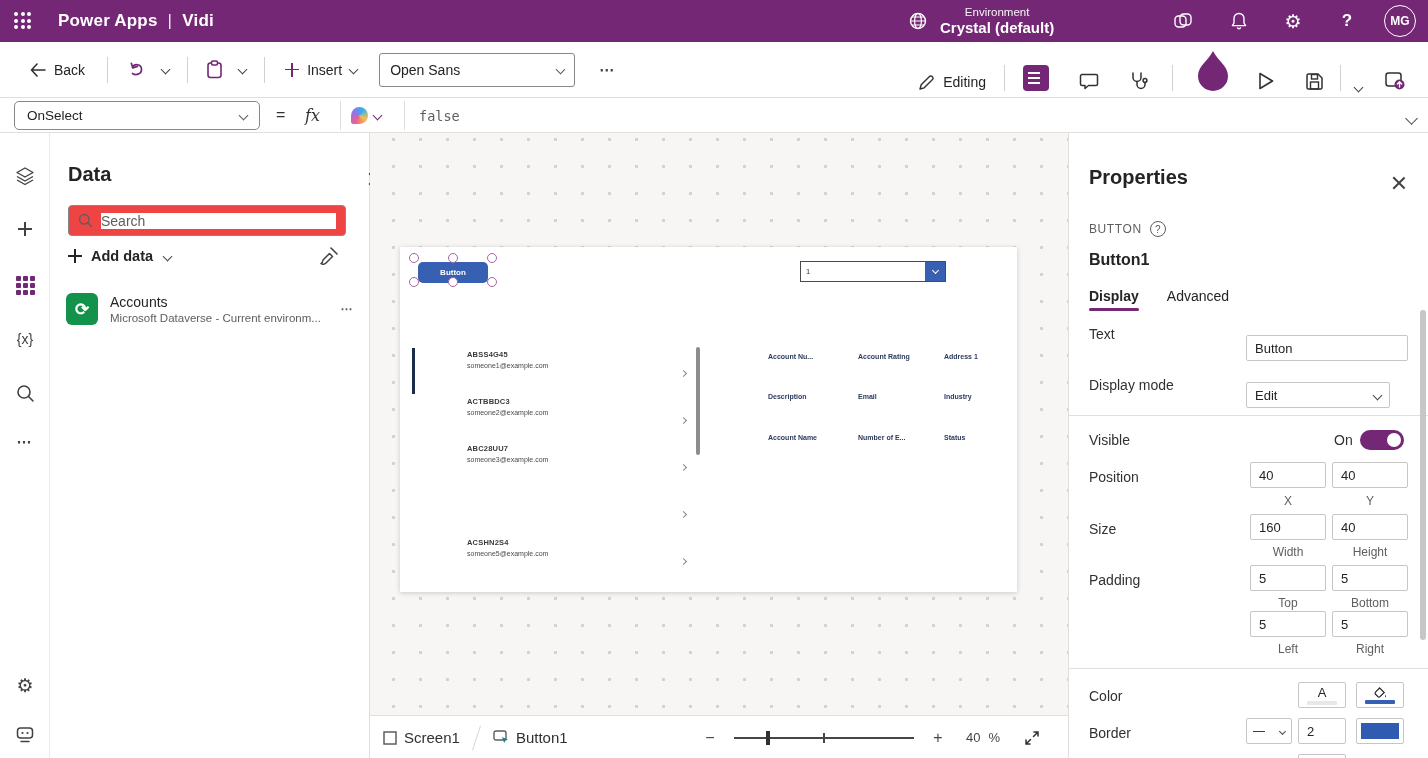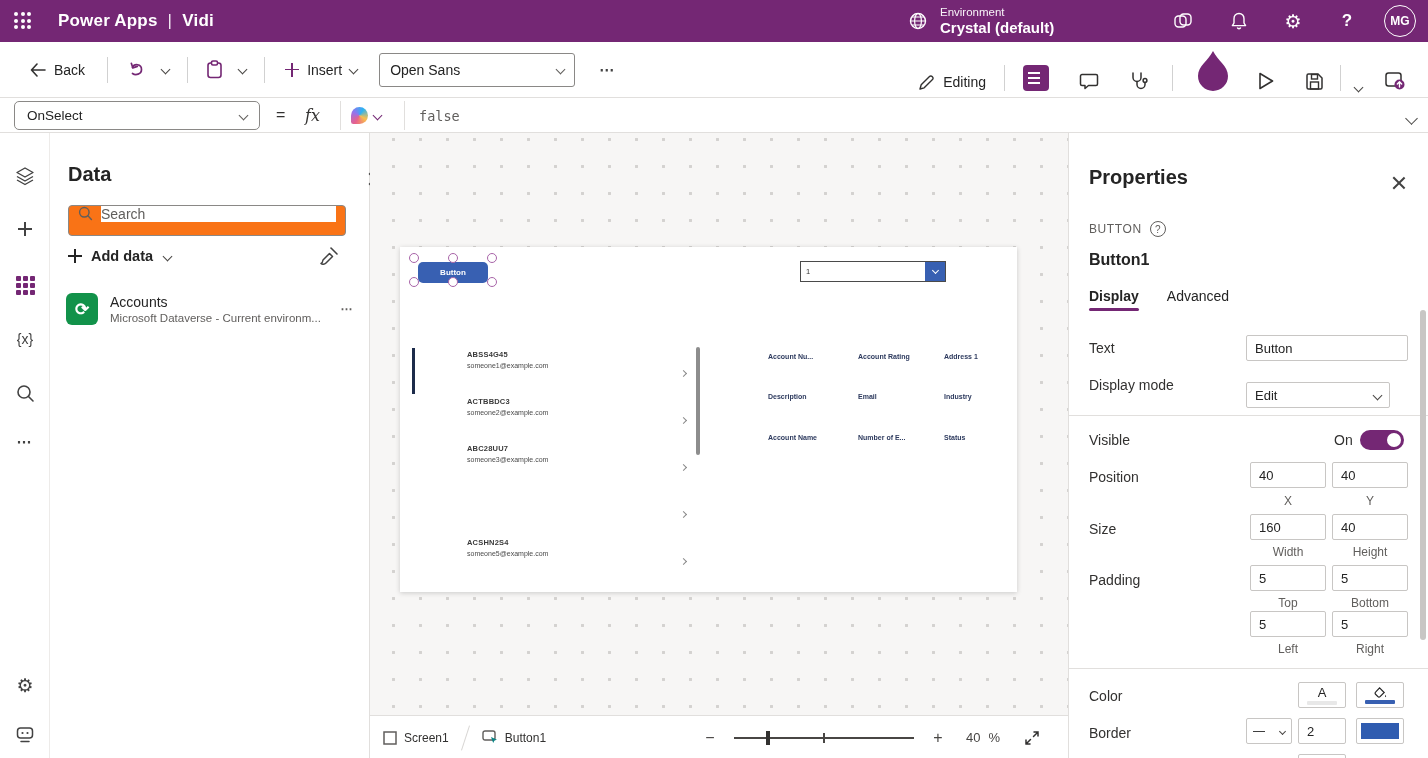--- a/index.html
+++ b/index.html
@@ -9,21 +9,21 @@
   .chev { width:7px; height:7px; border-right:1.6px solid currentColor; border-bottom:1.6px solid currentColor; transform:rotate(45deg); display:inline-block; }
 
   
   .header { position:absolute; top:0; left:0; right:0; height:42px; background:#742774; color:#fff; display:flex; align-items:center; }
   .waffle { width:18px; height:18px; margin-left:14px; display:grid; grid-template-columns:repeat(3,4px); grid-template-rows:repeat(3,4px); gap:2.5px; cursor:pointer; }
   .waffle i { background:#fff; border-radius:50%; }
   .app-title { margin-left:26px; font-size:17px; font-weight:700; letter-spacing:.2px; display:flex; align-items:center; gap:10px; }
   .app-title .sep { font-weight:400; opacity:.9; }
   .app-title .app-name { font-weight:600; }
   .env { position:absolute; left:908px; display:flex; align-items:center; gap:12px; }
-  .env-text { line-height:1.15; }
+  .env-text { line-height:1.15;text-align:center; }
   .env-label { font-size:11.5px; opacity:.95; }
   .env-name { font-size:15px; font-weight:600; }
   .hicon { position:absolute; top:0; height:42px; width:44px; display:flex; align-items:center; justify-content:center; color:#fff; cursor:pointer; }
   .avatar { position:absolute; left:1384px; top:5px; width:32px; height:32px; border:1.5px solid #fff; border-radius:50%; display:flex; align-items:center; justify-content:center; font-size:12px; font-weight:600; cursor:pointer; }
 
   
   .toolbar { position:absolute; top:42px; left:0; right:0; height:56px; background:#fff; border-bottom:1px solid #e1dfdd; display:flex; align-items:center; font-size:14px; color:#242424; }
   .tbtn { display:flex; align-items:center; gap:8px; cursor:pointer; color:#242424; }
   .tdiv { width:1px; height:26px; background:#d1d1d1; }
   .font-box { width:196px; height:34px; border:1px solid #8a8886; border-radius:3px; display:flex; align-items:center; padding:0 10px; cursor:pointer; font-size:14px; }
@@ -50,21 +50,21 @@
   .ricon { position:absolute; left:8px; width:34px; height:34px; display:flex; align-items:center; justify-content:center; color:#424242; cursor:pointer; }
   .ricon.active { color:#742774; }
   .varx { font-size:14px; color:#424242; font-weight:400; }
 
   
   .dpanel { position:absolute; top:133px; left:50px; width:320px; bottom:0; background:#fff; border-right:1px solid #e1dfdd; }
   .dpanel-title { position:absolute; left:18px; top:30px; font-size:20px; font-weight:700; color:#242424; }
   .close-x { position:absolute; width:20px; height:20px; cursor:pointer; }
   .close-x:before, .close-x:after { content:""; position:absolute; left:9px; top:2px; width:1.6px; height:16px; background:#424242; }
   .close-x:before { transform:rotate(45deg); } .close-x:after { transform:rotate(-45deg); }
-  .search-box { position:absolute; left:18px; top:72px; width:278px; height:31px; border:1px solid #8a8886; border-radius:4px; display:flex; align-items:flex-start; padding:0 9px; gap:8px; background:#f97316; }
+  .search-box { position:absolute; left:18px; top:72px; width:278px; height:31px; border:1px solid #8a8886; border-radius:4px; display:flex; align-items:center; padding:0 9px; gap:8px; background:#ef4444; }
   .search-box input { border:0; outline:0; flex:1; font-size:14px; font-family:inherit; color:#242424; }
   .search-box input::placeholder { color:#605e5c; }
   .add-data { position:absolute; left:18px; top:115px; display:flex; align-items:center; gap:9px; font-size:14.5px; font-weight:700; color:#242424; cursor:pointer; }
   .plus { position:relative; width:14px; height:14px; }
   .plus:before { content:""; position:absolute; left:0; top:6px; width:14px; height:1.8px; background:currentColor; }
   .plus:after { content:""; position:absolute; left:6px; top:0; width:1.8px; height:14px; background:currentColor; }
   .broom { position:absolute; left:268px; top:113px; cursor:pointer; color:#424242; }
   .ds-item { position:absolute; left:8px; top:150px; width:304px; height:52px; display:flex; align-items:center; gap:12px; padding:0 8px; border-radius:4px; cursor:pointer; }
   .ds-icon { width:32px; height:32px; border-radius:6px; background:#12924a; color:#fff; display:flex; align-items:center; justify-content:center; font-size:17px; font-weight:700; }
   .ds-name { font-size:14px; color:#242424; }
@@ -86,21 +86,21 @@
   .gal-title { font-size:7.5px; color:#3a3a3a; font-weight:600; letter-spacing:.2px; }
   .gal-sub { font-size:7px; color:#4a4a4a; margin-top:3px; }
   .gal-chev { position:absolute; left:281px; width:12px; height:47px; display:flex; align-items:center; color:#888; cursor:pointer; }
   .gal-chev .chev { width:5px; height:5px; transform:rotate(-45deg); border-width:1.3px; }
   .gal-scroll { position:absolute; left:296px; top:100px; width:4px; height:108px; background:#8d8d8d; border-radius:2px; cursor:pointer; }
   .form-label { position:absolute; font-size:7px; color:#2d3a5e; font-weight:600; }
 
   
   .statusbar { position:absolute; left:0; right:0; bottom:0; height:43px; background:#fff; border-top:1px solid #e1dfdd; }
   .crumbs { position:absolute; left:13px; top:0; height:43px; display:flex; align-items:center; gap:10px; }
-  .crumb { display:flex; align-items:center; gap:7px; font-size:12px; color:#323130; cursor:pointer; }
+  .crumb { display:flex; align-items:center; gap:7px; font-size:15px; color:#323130; cursor:pointer; }
   .crumb-sep { width:1px; height:26px; background:#d8d6d4; transform:rotate(18deg); margin:0 6px; }
   .zoomgrp { position:absolute; left:332px; top:0; height:43px; display:flex; align-items:center; }
   .zminus, .zplus { width:16px; text-align:center; font-size:16px; color:#484644; cursor:pointer; }
   .ztrack { position:relative; width:180px; height:2px; background:#484644; margin:0 16px; cursor:pointer; }
   .zthumb { position:absolute; left:32px; top:-6px; width:3.5px; height:14px; background:#323130; cursor:pointer; }
   .ztick { position:absolute; left:89px; top:-4px; width:1.6px; height:10px; background:#484644; }
   .zval { margin-left:20px; font-size:13px; color:#484644; display:flex; gap:8px; }
   .zfit { margin-left:24px; color:#323130; cursor:pointer; }
 
   
@@ -488,21 +488,21 @@
         <span>?</span>
       </span>
   </div>
   <div class="cname">Button1</div>
 
   <div class="ptabs">
     <div class="ptab active">Display</div>
     <div class="ptab">Advanced</div>
   </div>
 
-  <div class="prow-label" style="top:207px">Text</div>
+  <div class="prow-label" style="top:193px">Text</div>
   <div class="pinput" style="left:177px; top:202px; width:162px">
       <span>Button</span>
     </div>
 
   <div class="prow-label" style="top:244px">Display mode</div>
   <div class="pinput pselect" style="left:177px; top:249px; width:144px">
     <span>Edit</span>
     <span class="chev"></span>
   </div>
 

